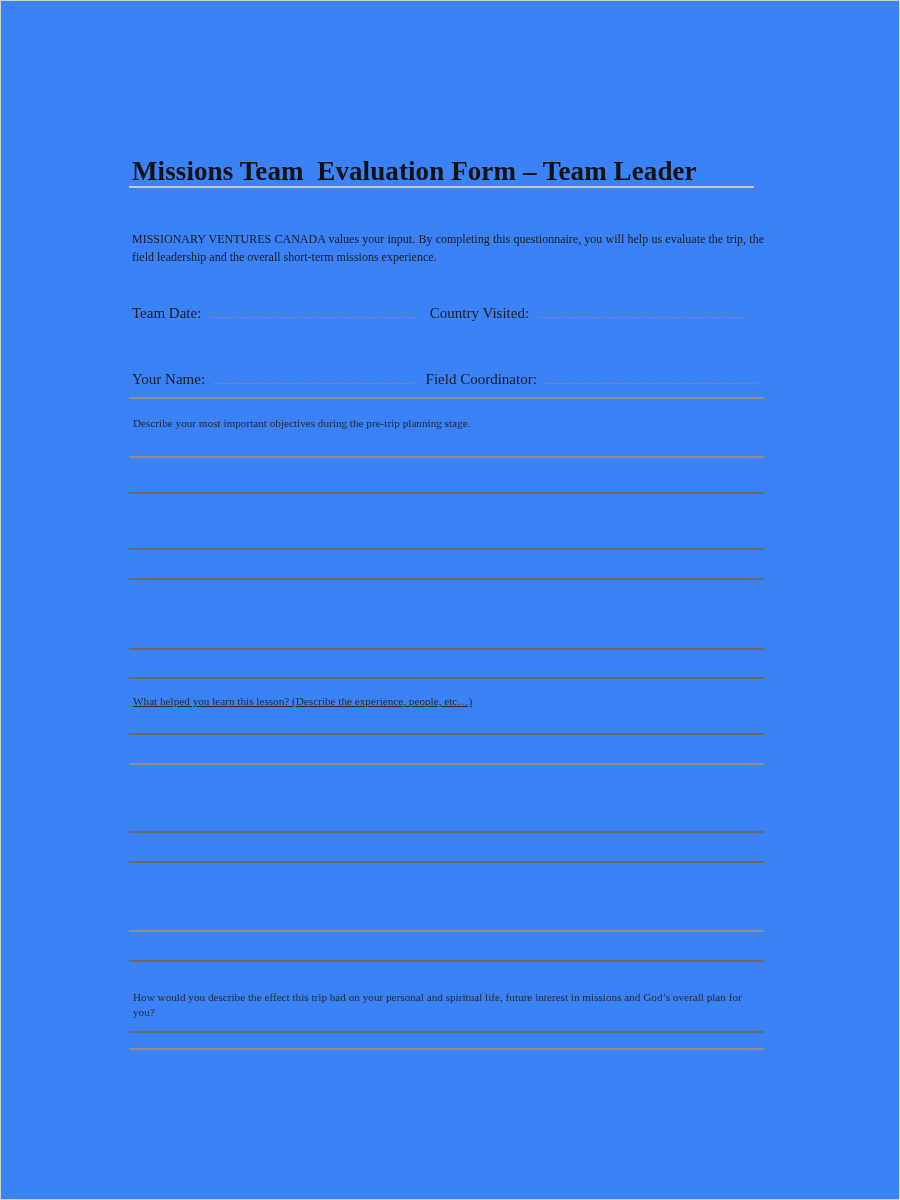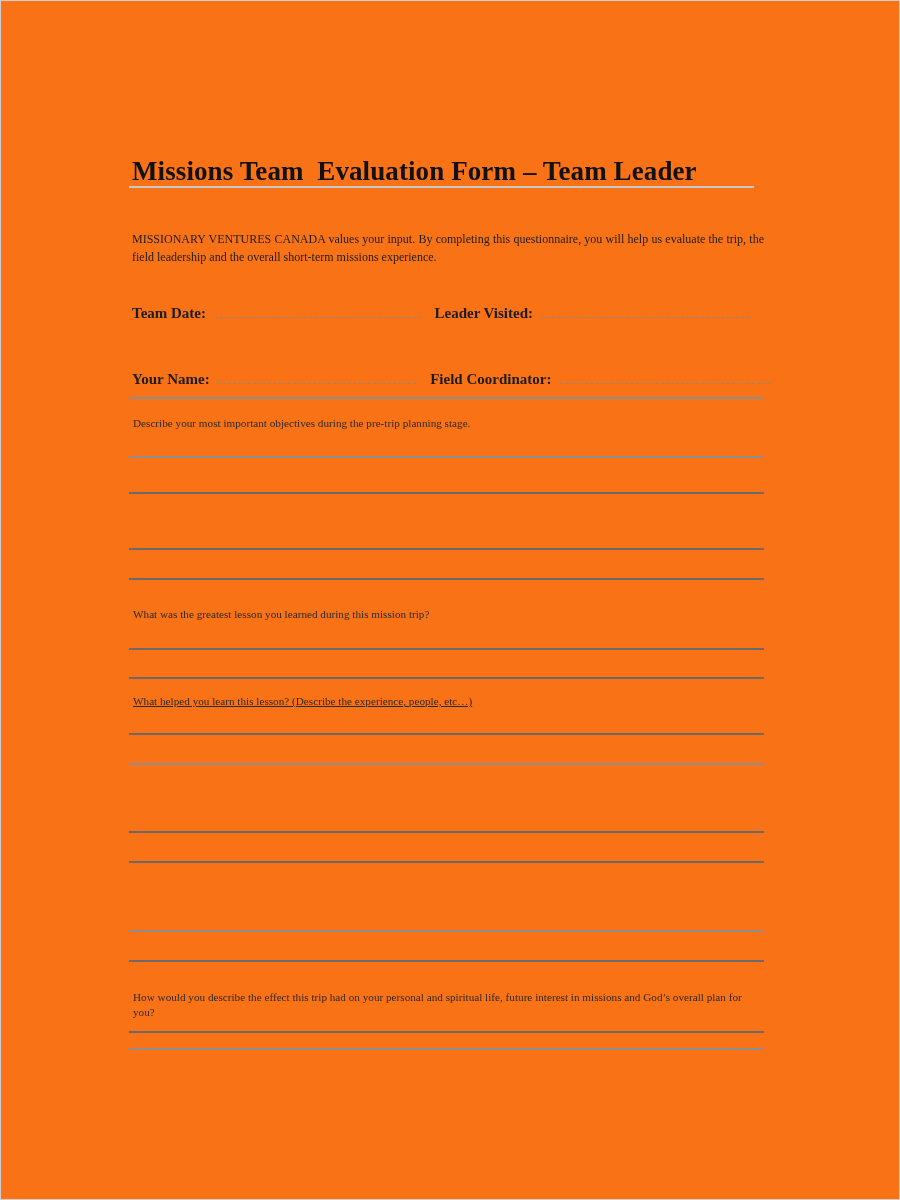--- a/index.html
+++ b/index.html
@@ -3,40 +3,40 @@
   <meta charset="utf-8">
   <style>
     html, body { margin: 0; padding: 0; }
     body {
       width: 900px; height: 1200px; background: #ffffff;
       position: relative; overflow: hidden;
       font-family: "Liberation Serif", "DejaVu Serif", serif; color: #1a1a1a;
     }
     .page {
       position: absolute; left: 0; top: 0; width: 898px; height: 1198px;
-      border: 1px solid #cfcfcf; background: #f97316;
+      border: 1px solid #cfcfcf; background: #3b82f6;
     }
     .title {
       position: absolute; left: 131px; top: 155px;
       font-size: 27px; font-weight: bold; letter-spacing: 0.1px;
       white-space: pre; color: #111;
     }
     .title-rule {
       position: absolute; left: 128px; top: 185px; width: 625px; height: 2px;
       background: #c8c8c8;
     }
     .intro {
       position: absolute; left: 131px; top: 230px; width: 632px;
       font-size: 12px; line-height: 17.5px; text-align: justify; color: #1c1c1c;
     }
     .field-row {
       position: absolute; left: 131px; font-size: 15px; color: #1c1c1c;
       white-space: nowrap;
     }
-    .field-label { display: inline-block; font-weight: bold; }
+    .field-label { display: inline-block; }
     .field-blank {
       display: inline-block; vertical-align: baseline;
       border-bottom: 1px dashed #8a8a8a; height: 12px; margin-left: 5px; margin-right: 10px;
     }
     .rule {
       position: absolute; left: 128px; width: 635px; height: 2px; background: #6a6a6a;
     }
     .rule.light { background: #8e8e8e; }
     .question {
       position: absolute; left: 132px; width: 632px;
@@ -49,41 +49,40 @@
 <div class="page">
 
   <div class="title">Missions Team  Evaluation Form – Team Leader</div>
   <div class="title-rule"></div>
 
   <div class="intro">MISSIONARY VENTURES CANADA values your input.  By completing this questionnaire, you will help us evaluate the trip, the field leadership and the overall short-term missions experience.</div>
 
   <div class="field-row" style="top:304px;">
     <span class="field-label">Team Date:</span>
     <span class="field-blank" style="width:206px;"></span>
-    <span class="field-label">Leader Visited:</span>
+    <span class="field-label">Country Visited:</span>
     <span class="field-blank" style="width:207px;"></span>
   </div>
 
   <div class="field-row" style="top:342px;margin-top:28px;">
     <span class="field-label">Your Name:</span>
     <span class="field-blank" style="width:198px;"></span>
     <span class="field-label">Field Coordinator:</span>
     <span class="field-blank" style="width:210px;"></span>
   </div>
 
   <div class="rule light" style="top:396px;"></div>
 
   <div class="question" style="top:415px;">Describe your most important objectives during the pre-trip planning stage.</div>
   <div class="rule light" style="top:455px;"></div>
   <div class="rule" style="top:491px;"></div>
 
   <div class="rule" style="top:547px;"></div>
   <div class="rule" style="top:577px;"></div>
 
-  <div class="question" style="top:606px;">What was the greatest lesson you learned during this mission trip?</div>
   <div class="rule" style="top:647px;"></div>
   <div class="rule" style="top:676px;"></div>
 
   <div class="question" style="top:693px;text-decoration:underline;">What helped you learn this lesson?   (Describe the experience, people, etc…)</div>
   <div class="rule" style="top:732px;"></div>
   <div class="rule light" style="top:762px;"></div>
 
   <div class="rule" style="top:830px;"></div>
   <div class="rule" style="top:860px;"></div>
 

